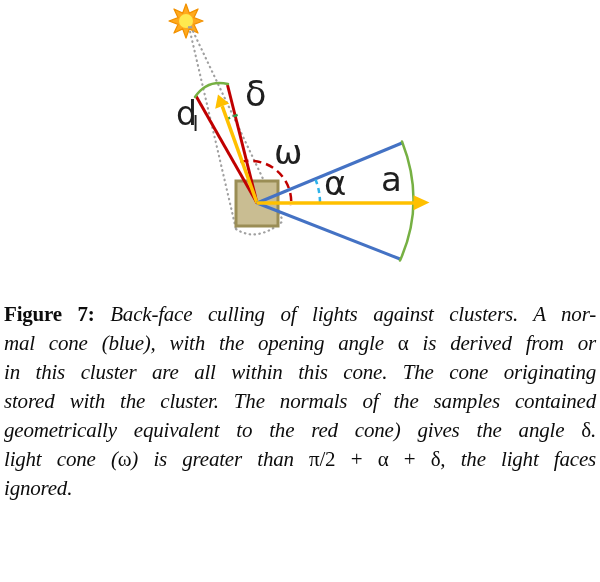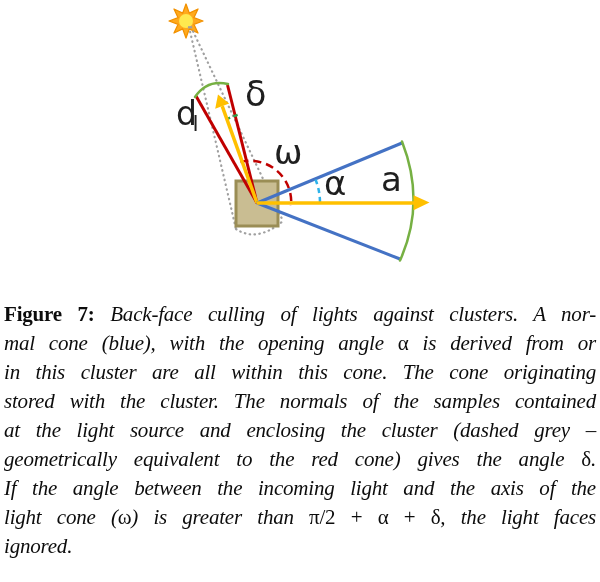--- a/index.html
+++ b/index.html
@@ -79,18 +79,16 @@
   <text x="274" y="164" font-size="34" fill="#1f1f1f">ω</text>
   <text x="324" y="195" font-size="34" fill="#1f1f1f">α</text>
   <text x="381" y="191" font-size="34" fill="#1f1f1f">a</text>
 </svg>
 
 <div id="caption">
     <div class="cap-line"><span class="b">Figure 7:</span><span class="i"> Back-face culling of lights against clusters. A nor-</span></div>
     <div class="cap-line"><span class="i">mal cone (blue), with the opening angle </span><span class="m">α</span><span class="i"> is derived from or</span></div>
     <div class="cap-line"><span class="i">in this cluster are all within this cone. The cone originating</span></div>
     <div class="cap-line"><span class="i">stored with the cluster. The normals of the samples contained</span></div>
-    <div class="cap-line"><span class="i">at the light source and enclosing the cluster (dashed grey –</span></div>
     <div class="cap-line"><span class="i">geometrically equivalent to the red cone) gives the angle </span><span class="m">δ</span><span class="i">.</span></div>
-    <div class="cap-line"><span class="i">If the angle between the incoming light and the axis of the</span></div>
     <div class="cap-line"><span class="i">light cone (</span><span class="m">ω</span><span class="i">) is greater than </span><span class="m">π/2 + α + δ</span><span class="i">, the light faces</span></div>
     <div class="cap-line last"><span class="i">ignored.</span></div>
   </div>
 
 </body></html>

